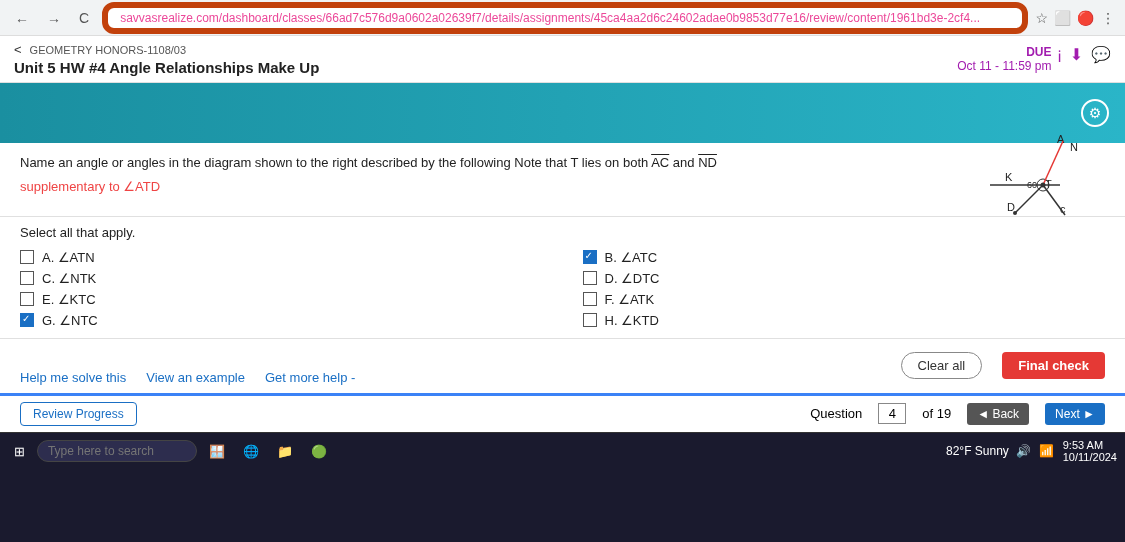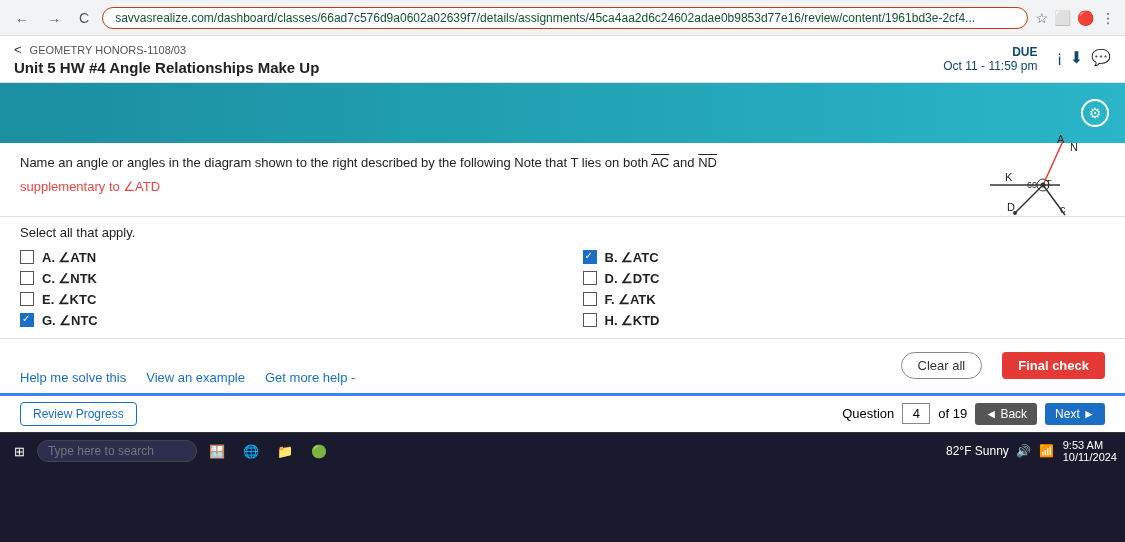--- a/index.html
+++ b/index.html
@@ -18,25 +18,25 @@
       background: none;
       border: none;
       cursor: pointer;
       font-size: 14px;
       color: #555;
       padding: 2px 5px;
     }
     .address-bar {
       flex: 1;
       background: white;
-      border: 1px solid #c2410c;
+      border: 6px solid #c2410c;
       border-radius: 12px;
       padding: 3px 12px;
       font-size: 12px;
-      color: #14532d;
+      color: #ec4899;
       display: flex;
       align-items: center;
     }
     .browser-icons {
       display: flex;
       gap: 6px;
       align-items: center;
     }
     .browser-icon-btn {
       background: none;
@@ -73,24 +73,24 @@
     }
     .page-title {
       font-size: 15px;
       font-weight: bold;
       color: #222;
       margin-top: 2px;
     }
     .due-area {
       text-align: right;
       font-size: 12px;
-      color: #0c4a6e;
-      display: flex;
-      align-items: center;
-      gap: 20px;
+      color: #a21caf;
+      display: flex;
+      align-items: flex-start;
+      gap: 6px;
     }
     .due-label { font-weight: bold; }
     .header-icons { display: flex; gap: 8px; font-size: 16px; cursor: pointer; }
 
     .teal-banner {
       background: linear-gradient(to right, #1a8fa0, #2ab5c8);
       height: 60px;
       display: flex;
       align-items: center;
       justify-content: flex-end;
@@ -170,21 +170,21 @@
       position: relative;
     }
     .option-checkbox.checked-blue::after {
       content: '✓';
       color: white;
       font-size: 10px;
       position: absolute;
       top: -1px;
       left: 1px;
     }
-    .option-label { font-size: 13px; font-weight: bold; }
+    .option-label { font-size: 13px; }
 
     .bottom-actions {
       background: white;
       border-top: 1px solid #e0e0e0;
       padding: 8px 20px;
       display: flex;
       align-items: center;
       gap: 20px;
     }
     .help-link {
@@ -228,21 +228,21 @@
       color: #1a6fc4;
       background: white;
       border-radius: 4px;
       padding: 4px 12px;
       font-size: 12px;
       cursor: pointer;
     }
     .question-nav {
       display: flex;
       align-items: center;
-      gap: 8px;
+      gap: 16px;
       font-size: 13px;
     }
     .q-box {
       border: 1px solid #888;
       padding: 2px 8px;
       min-width: 28px;
       text-align: center;
     }
     .back-nav-btn {
       background: #555;

